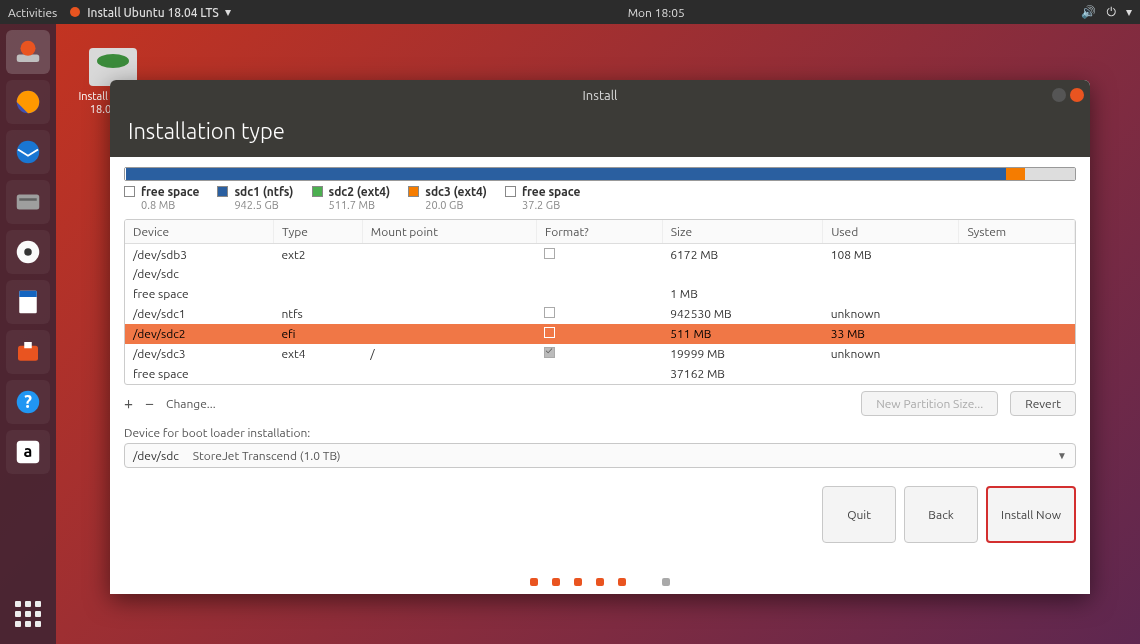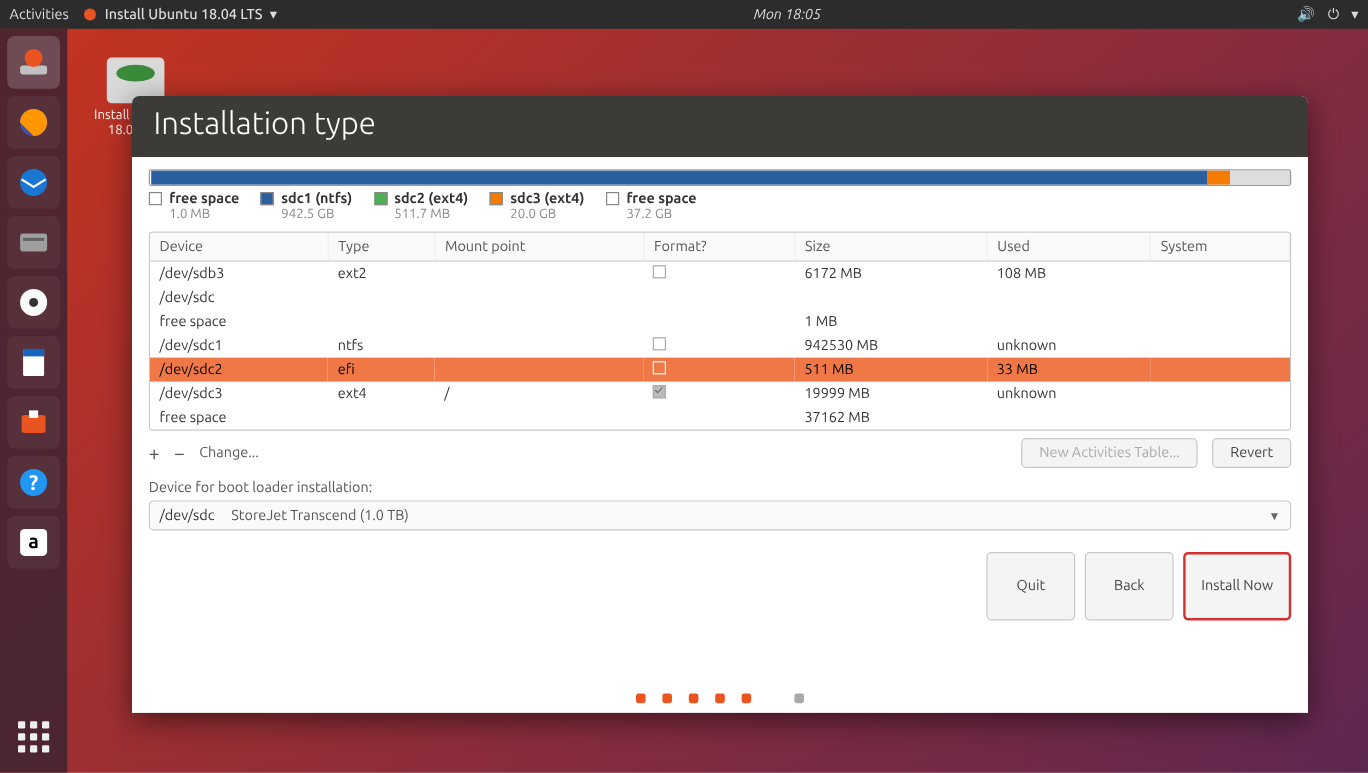--- a/index.html
+++ b/index.html
@@ -1,21 +1,21 @@
 <!DOCTYPE html>
 <html><head>
 <meta charset="utf-8">
 <style>
 * { margin: 0; padding: 0; box-sizing: border-box; font-family: "Ubuntu", "Segoe UI", sans-serif; }
 body { width: 1140px; height: 644px; background: linear-gradient(135deg, #c7341f 0%, #5e2750 100%); overflow: hidden; position: relative; }
 
 
 .topbar { height: 24px; background: #2c2c2c; color: #ddd; display: flex; align-items: center; font-size: 12px; padding: 0 8px; }
 .topbar .left { display: flex; gap: 12px; align-items: flex-end; }
-.topbar .center { flex: 1; text-align: center; font-style: italic; }
+.topbar .center { flex: 1; text-align: center; }
 .topbar .right { display: flex; gap: 10px; align-items: center; }
 .topbar .app { display: flex; align-items: center; gap: 6px; font-weight: 500; }
 .topbar svg { width: 12px; height: 12px; fill: #ddd; }
 
 
 .dock { position: absolute; left: 0; top: 24px; bottom: 0; width: 56px; background: rgba(60,35,50,0.85); display: flex; flex-direction: column; align-items: center; padding-top: 6px; gap: 6px; }
 .dock-item { width: 44px; height: 44px; border-radius: 6px; display: flex; align-items: center; justify-content: center; background: rgba(255,255,255,0.05); }
 .dock-item.active { background: rgba(255,255,255,0.18); }
 .dock-item svg { width: 30px; height: 30px; }
 .dock-spacer { flex: 1; }
@@ -28,21 +28,21 @@
 .desktop-icon .icon { width: 48px; height: 38px; margin: 0 auto 4px; background: #d9d9d9; border-radius: 4px; position: relative; }
 .desktop-icon .icon::after { content:''; position:absolute; top:6px; left:8px; right:8px; height:14px; background:#3b8b3b; border-radius:50%; }
 
 
 .window { position: absolute; left: 110px; top: 80px; width: 980px; height: 514px; background: #f7f7f7; border-radius: 6px 6px 0 0; box-shadow: 0 6px 24px rgba(0,0,0,0.5); display: flex; flex-direction: column; overflow: hidden; }
 .titlebar { height: 30px; background: #3c3b37; color: #dcdcdc; display: flex; align-items: center; justify-content: center; position: relative; font-size: 13px; }
 .titlebar .controls { position: absolute; right: 6px; display: flex; gap: 4px; }
 .titlebar .ctrl { width: 14px; height: 14px; border-radius: 50%; background: #555; }
 .titlebar .ctrl.close { background: #e95420; }
 
-.header { background: #3c3b37; color: #fff; padding: 8px 18px 14px; font-size: 26px; font-weight: 300; }
+.header { background: #3c3b37; color: #fff; padding: 8px 18px 14px; font-size: 22px; font-weight: 300; }
 
 .content { flex: 1; background: #fff; padding: 10px 14px 12px; display: flex; flex-direction: column; font-size: 12px; color: #333; }
 
 
 .partbar { height: 14px; display: flex; border: 1px solid #999; border-radius: 2px; overflow: hidden; }
 .partbar .seg { height: 100%; }
 .partlegend { display: flex; gap: 18px; margin-top: 4px; }
 .legend-item { display: flex; gap: 6px; align-items: flex-start; }
 .legend-item .sw { width: 11px; height: 11px; border: 1px solid #888; margin-top: 1px; }
 .legend-item .txt { line-height: 1.15; }
@@ -169,37 +169,44 @@
       </div>
   </div>
 </div>
 
 <div class="desktop-icon">
   <div class="icon"></div>
   <div>Install Ubuntu 18.04 LTS</div>
 </div>
 
 <div class="window">
+  <div class="titlebar">
+    <span>Install</span>
+    <div class="controls">
+      <div class="ctrl"></div>
+      <div class="ctrl close"></div>
+    </div>
+  </div>
   <div class="header">Installation type</div>
 
   <div class="content">
 
     <div class="partbar" id="partbar">
         <div class="seg" style="background: rgb(255, 255, 255); width: 0.1%;"></div>
         <div class="seg" style="background: rgb(42, 95, 160); width: 92.6%;"></div>
         <div class="seg" style="background: rgb(76, 175, 80); width: 0.06%;"></div>
         <div class="seg" style="background: rgb(245, 124, 0); width: 2%;"></div>
         <div class="seg" style="background: rgb(221, 221, 221); width: 5.24%;"></div>
       </div>
     <div class="partlegend" id="legend">
         <div class="legend-item">
           <div class="sw" style="background:#ffffff"></div>
   <div class="txt">
             <div><b>free space</b></div>
-  <div class="sub">1.0 MB</div>
+  <div class="sub">0.8 MB</div>
           </div>
         </div>
         <div class="legend-item">
           <div class="sw" style="background:#2a5fa0"></div>
   <div class="txt">
             <div><b>sdc1 (ntfs)</b></div>
   <div class="sub">942.5 GB</div>
           </div>
         </div>
         <div class="legend-item">
@@ -304,21 +311,21 @@
             </tr>
           </tbody>
       </table>
     </div>
 
     <div class="tbl-toolbar">
       <span class="iconbtn">+</span>
       <span class="iconbtn">−</span>
       <span class="iconbtn" style="font-size:12px">Change...</span>
       <span class="spacer"></span>
-      <button class="btn disabled">New Activities Table...</button>
+      <button class="btn disabled">New Partition Size...</button>
       <button class="btn">Revert</button>
     </div>
 
     <div class="label">Device for boot loader installation:</div>
     <div class="select">
       <span>/dev/sdc</span>
       <span style="margin-left:14px;color:#555">StoreJet Transcend (1.0 TB)</span>
       <span class="arrow">▼</span>
     </div>
 

